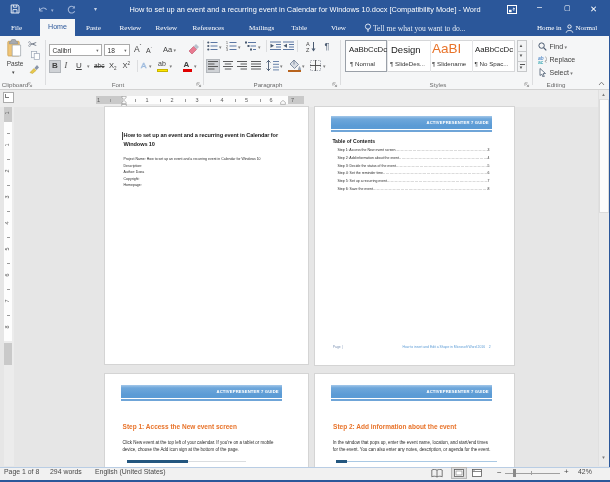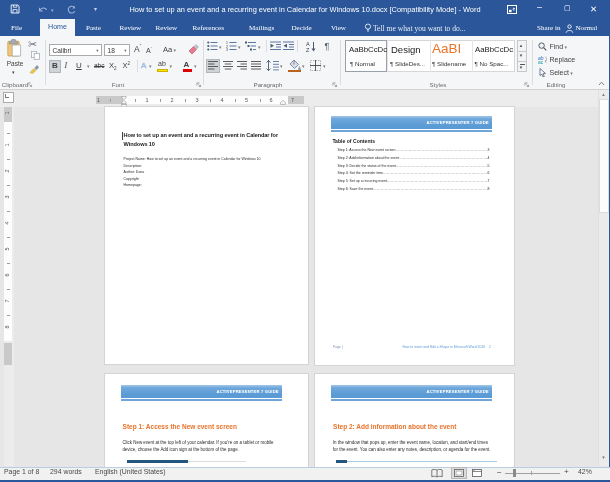--- a/index.html
+++ b/index.html
@@ -85,28 +85,28 @@
 <div class="abs winbtn" style="left:590px;top:3.5px;font-size:8.5px">✕</div>
 
 <div class="abs" id="tabrow"></div>
 <div class="abs tab" style="left:11px">File</div>
 <div id="hometab">Home</div>
 <div class="abs tab" style="left:86px">Paste</div>
 <div class="abs tab" style="left:119.5px">Review</div>
 <div class="abs tab" style="left:155.5px">Review</div>
 <div class="abs tab" style="left:192.5px">References</div>
 <div class="abs tab" style="left:249px">Mailings</div>
-<div class="abs tab" style="left:291.5px">Decide</div>
+<div class="abs tab" style="left:291.5px">Table</div>
 <div class="abs tab" style="left:331px">View</div>
 <svg class="abs" style="left:364px;top:23px" width="8" height="10" viewBox="0 0 8 10">
     <circle cx="4" cy="3.6" r="2.6" fill="none" stroke="#e8eef7" stroke-width="0.9"></circle>
     <path d="M3 6.8 h2 M3 8 h2" stroke="#e8eef7" stroke-width="0.8"></path>
   </svg>
 <div class="abs tab" style="left:373px;color:#e4ebf5;font-size:7.6px;top:23.5px">Tell me what you want to do...</div>
-<div class="abs tab" style="left:537px">Share in</div>
+<div class="abs tab" style="left:537px">Home in</div>
 <svg class="abs" style="left:565px;top:23.5px" width="9" height="9" viewBox="0 0 9 9">
     <circle cx="4.5" cy="2.6" r="1.7" fill="none" stroke="#fff" stroke-width="0.9"></circle>
     <path d="M1.2 8.6 C1.4 5.8 7.6 5.8 7.8 8.6" fill="none" stroke="#fff" stroke-width="0.9"></path>
   </svg>
 <div class="abs tab" style="left:575.5px">Normal</div>
 
 <div class="abs" id="ribbon"></div>
 
 <svg class="abs" style="left:5px;top:38.5px" width="18" height="18" viewBox="0 0 18 18">
     <rect x="2.8" y="2.3" width="11.4" height="14.7" rx="0.8" fill="#f0c577" stroke="#c79b4b" stroke-width="0.7"></rect>

